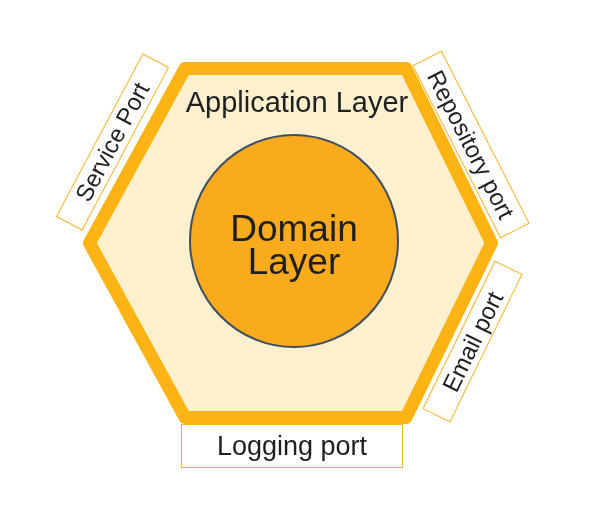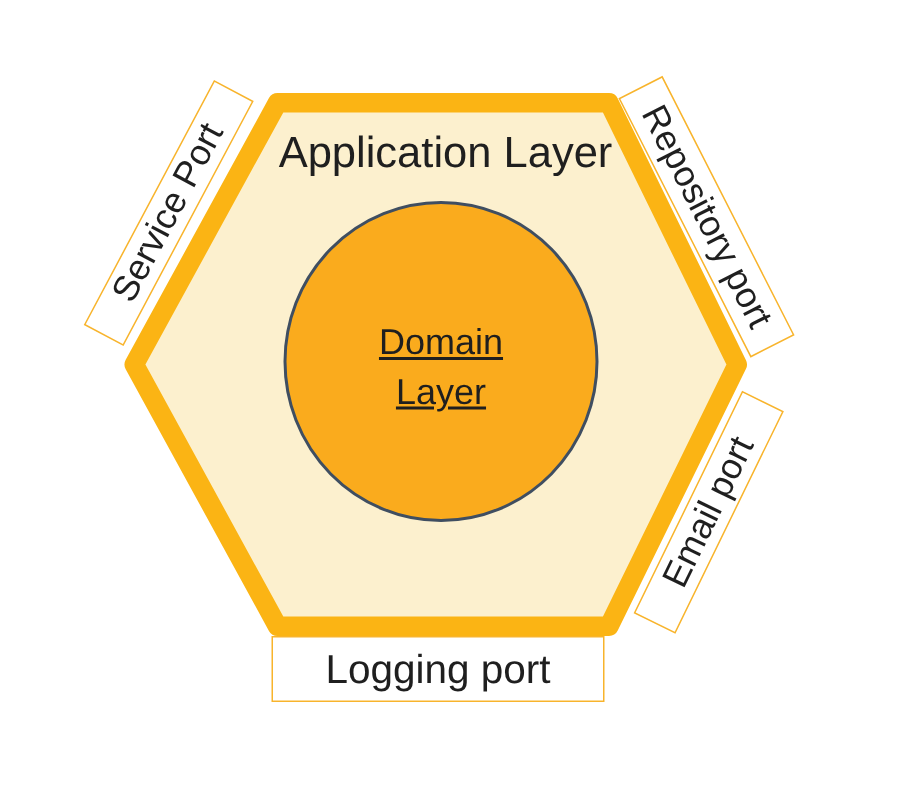--- a/index.html
+++ b/index.html
@@ -43,23 +43,22 @@
     font-size: 29px;
     line-height: 34px;
     white-space: nowrap;
   }
   .domain-label {
     position: absolute;
     left: 229px;
     top: 212px;
     width: 130px;
     text-align: center;
-    font-size: 24px;
+    font-size: 37px;
     line-height: 33px;
-    text-decoration: underline;
   }
   .port-box {
     position: absolute;
     box-sizing: border-box;
     background: #ffffff;
     border: 1.5px solid var(--label-border, #f8b42c);
     display: flex;
     align-items: center;
     justify-content: center;
     font-size: 24px;

